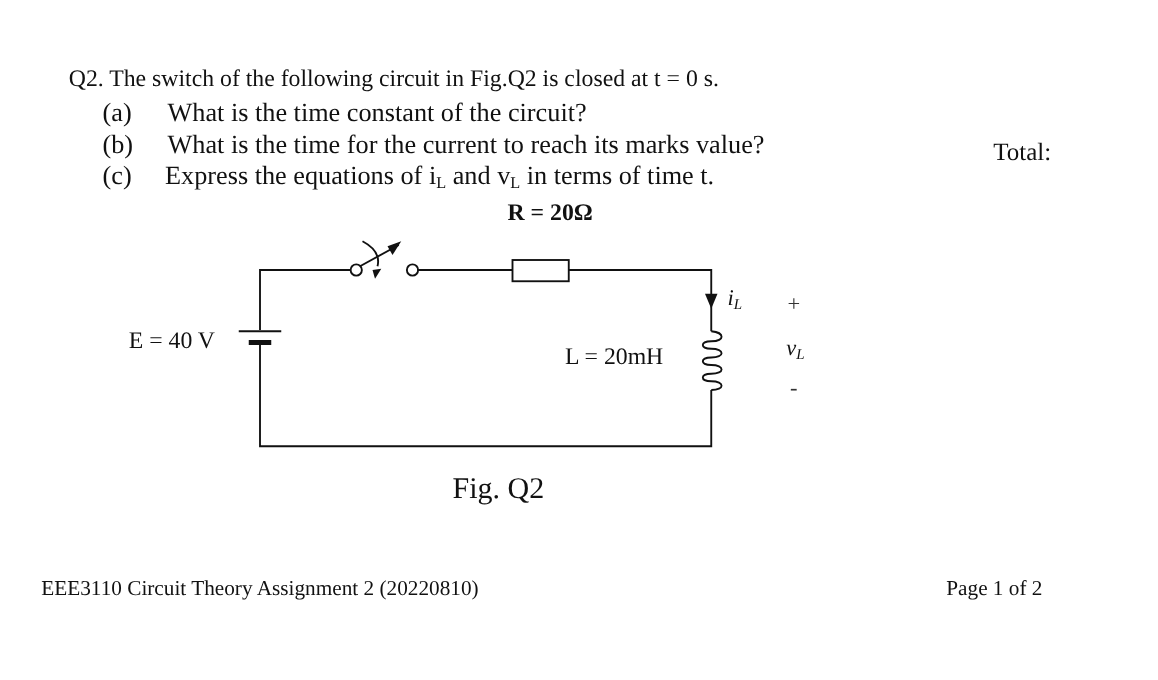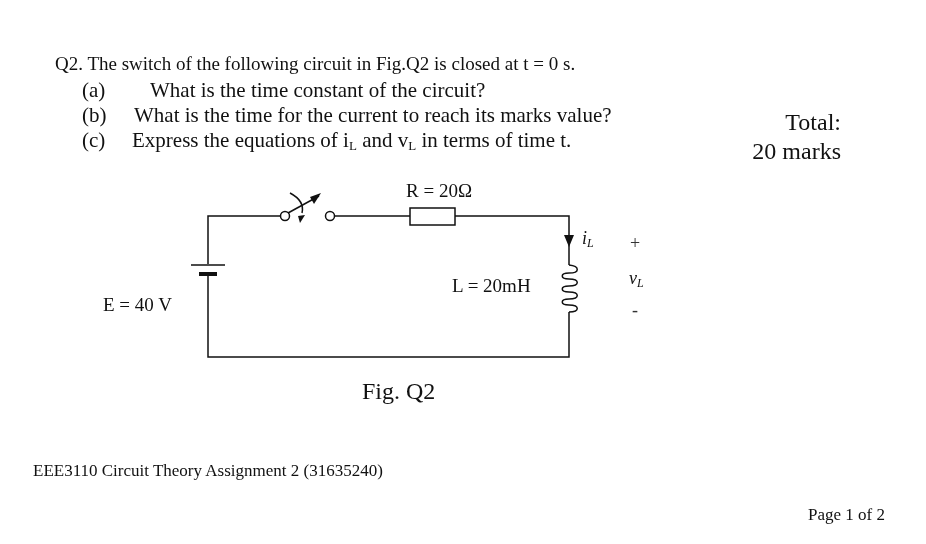--- a/index.html
+++ b/index.html
@@ -4,48 +4,47 @@
 <style>
   html, body { margin:0; padding:0; background:#ffffff; }
   body { width:926px; height:544px; position:relative; overflow:hidden;
          font-family:"Liberation Serif", "DejaVu Serif", serif; color:#111; }
   .abs { position:absolute; white-space:nowrap; }
   .q-title { left:55px; top:53px; font-size:19px; }
   .q-item { font-size:21px; }
   .q-label { position:absolute; }
   .q-text { position:absolute; }
   sub { font-size:13px; vertical-align:-3px; }
-  .total { right:85px; top:108px; font-size:24px; text-align:right; line-height:29px; }
+  .total { right:85px; top:108px; font-size:20px; text-align:right; line-height:29px; }
   .footer-left { left:33px; top:461px; font-size:17px; }
-  .footer-right { left:808px; top:461px; font-size:17px;margin-top:44px; }
+  .footer-right { left:757px; top:461px; font-size:17px; }
   .figcap { left:362px; top:378px; font-size:24px; }
   .lbl { font-size:19px; }
   .it { font-style:italic; }
 </style>
 </head>
 <body>
 
 <div class="abs q-title">Q2. The switch of the following circuit in Fig.Q2 is closed at t = 0 s.</div>
 
 <div class="abs q-item" style="left:82px; top:78px;">
   <span class="q-label" style="left:0;">(a)</span>
-  <span class="q-text" style="left:68px;">What is the time constant of the circuit?</span>
+  <span class="q-text" style="left:52px;">What is the time constant of the circuit?</span>
 </div>
 <div class="abs q-item" style="left:82px; top:103px;">
   <span class="q-label" style="left:0;">(b)</span>
   <span class="q-text" style="left:52px;">What is the time for the current to reach its marks value?</span>
 </div>
 <div class="abs q-item" style="left:82px; top:128px;">
   <span class="q-label" style="left:0;">(c)</span>
   <span class="q-text" style="left:50px;"><span>Express the equations of i</span><sub>L</sub><span> and v</span><sub>L</sub><span> in terms of time t.</span></span>
 </div>
 
 <div class="abs total">
   <div>Total:</div>
-  <div>20 marks</div>
 </div>
 
 <svg class="abs" style="left:0; top:0;" width="926" height="544">
   <defs>
     <marker id="arrowhead" markerWidth="8" markerHeight="8" refX="6" refY="4" orient="auto" markerUnits="userSpaceOnUse">
       <path d="M0,0 L8,4 L0,8 Z" fill="#111"></path>
     </marker>
   </defs>
   <g stroke="#111" stroke-width="1.5" fill="none">
 
@@ -72,24 +71,24 @@
   <polygon points="321,193 314,204 310,197" fill="#111"></polygon>
   <polygon points="298,216 305,215 300,223" fill="#111"></polygon>
 
   <line x1="191" y1="265" x2="225" y2="265" stroke="#111" stroke-width="1.5"></line>
   <rect x="199" y="272" width="18" height="4" fill="#111"></rect>
   <line x1="208" y1="265" x2="208" y2="272" stroke="#fff" stroke-width="0"></line>
 
   <polygon points="564,235 574,235 569,247" fill="#111"></polygon>
 </svg>
 
-<div class="abs lbl" style="left:103px; top:262px;margin-top:32px;">E = 40 V</div>
-<div class="abs lbl" style="left:406px; top:180px;">R = 20Ω</div>
+<div class="abs lbl" style="left:103px; top:262px;">E = 40 V</div>
+<div class="abs lbl" style="left:406px; top:160px;font-weight:bold;">R = 20Ω</div>
 <div class="abs lbl" style="left:452px; top:275px;">L = 20mH</div>
 <div class="abs lbl it" style="left:582px; top:228px; font-size:18px;"><span>i</span><sub style="font-size:12px;">L</sub></div>
 <div class="abs lbl" style="left:630px; top:233px; font-size:18px; color:#333;">+</div>
 <div class="abs lbl it" style="left:629px; top:268px; font-size:18px;"><span>v</span><sub style="font-size:12px;">L</sub></div>
 <div class="abs lbl" style="left:632px; top:300px; font-size:18px; color:#333;">-</div>
 
 <div class="abs figcap">Fig. Q2</div>
 
-<div class="abs footer-left">EEE3110 Circuit Theory Assignment 2 (31635240)</div>
+<div class="abs footer-left">EEE3110 Circuit Theory Assignment 2 (20220810)</div>
 <div class="abs footer-right">Page 1 of 2</div>
 
 </body></html>

